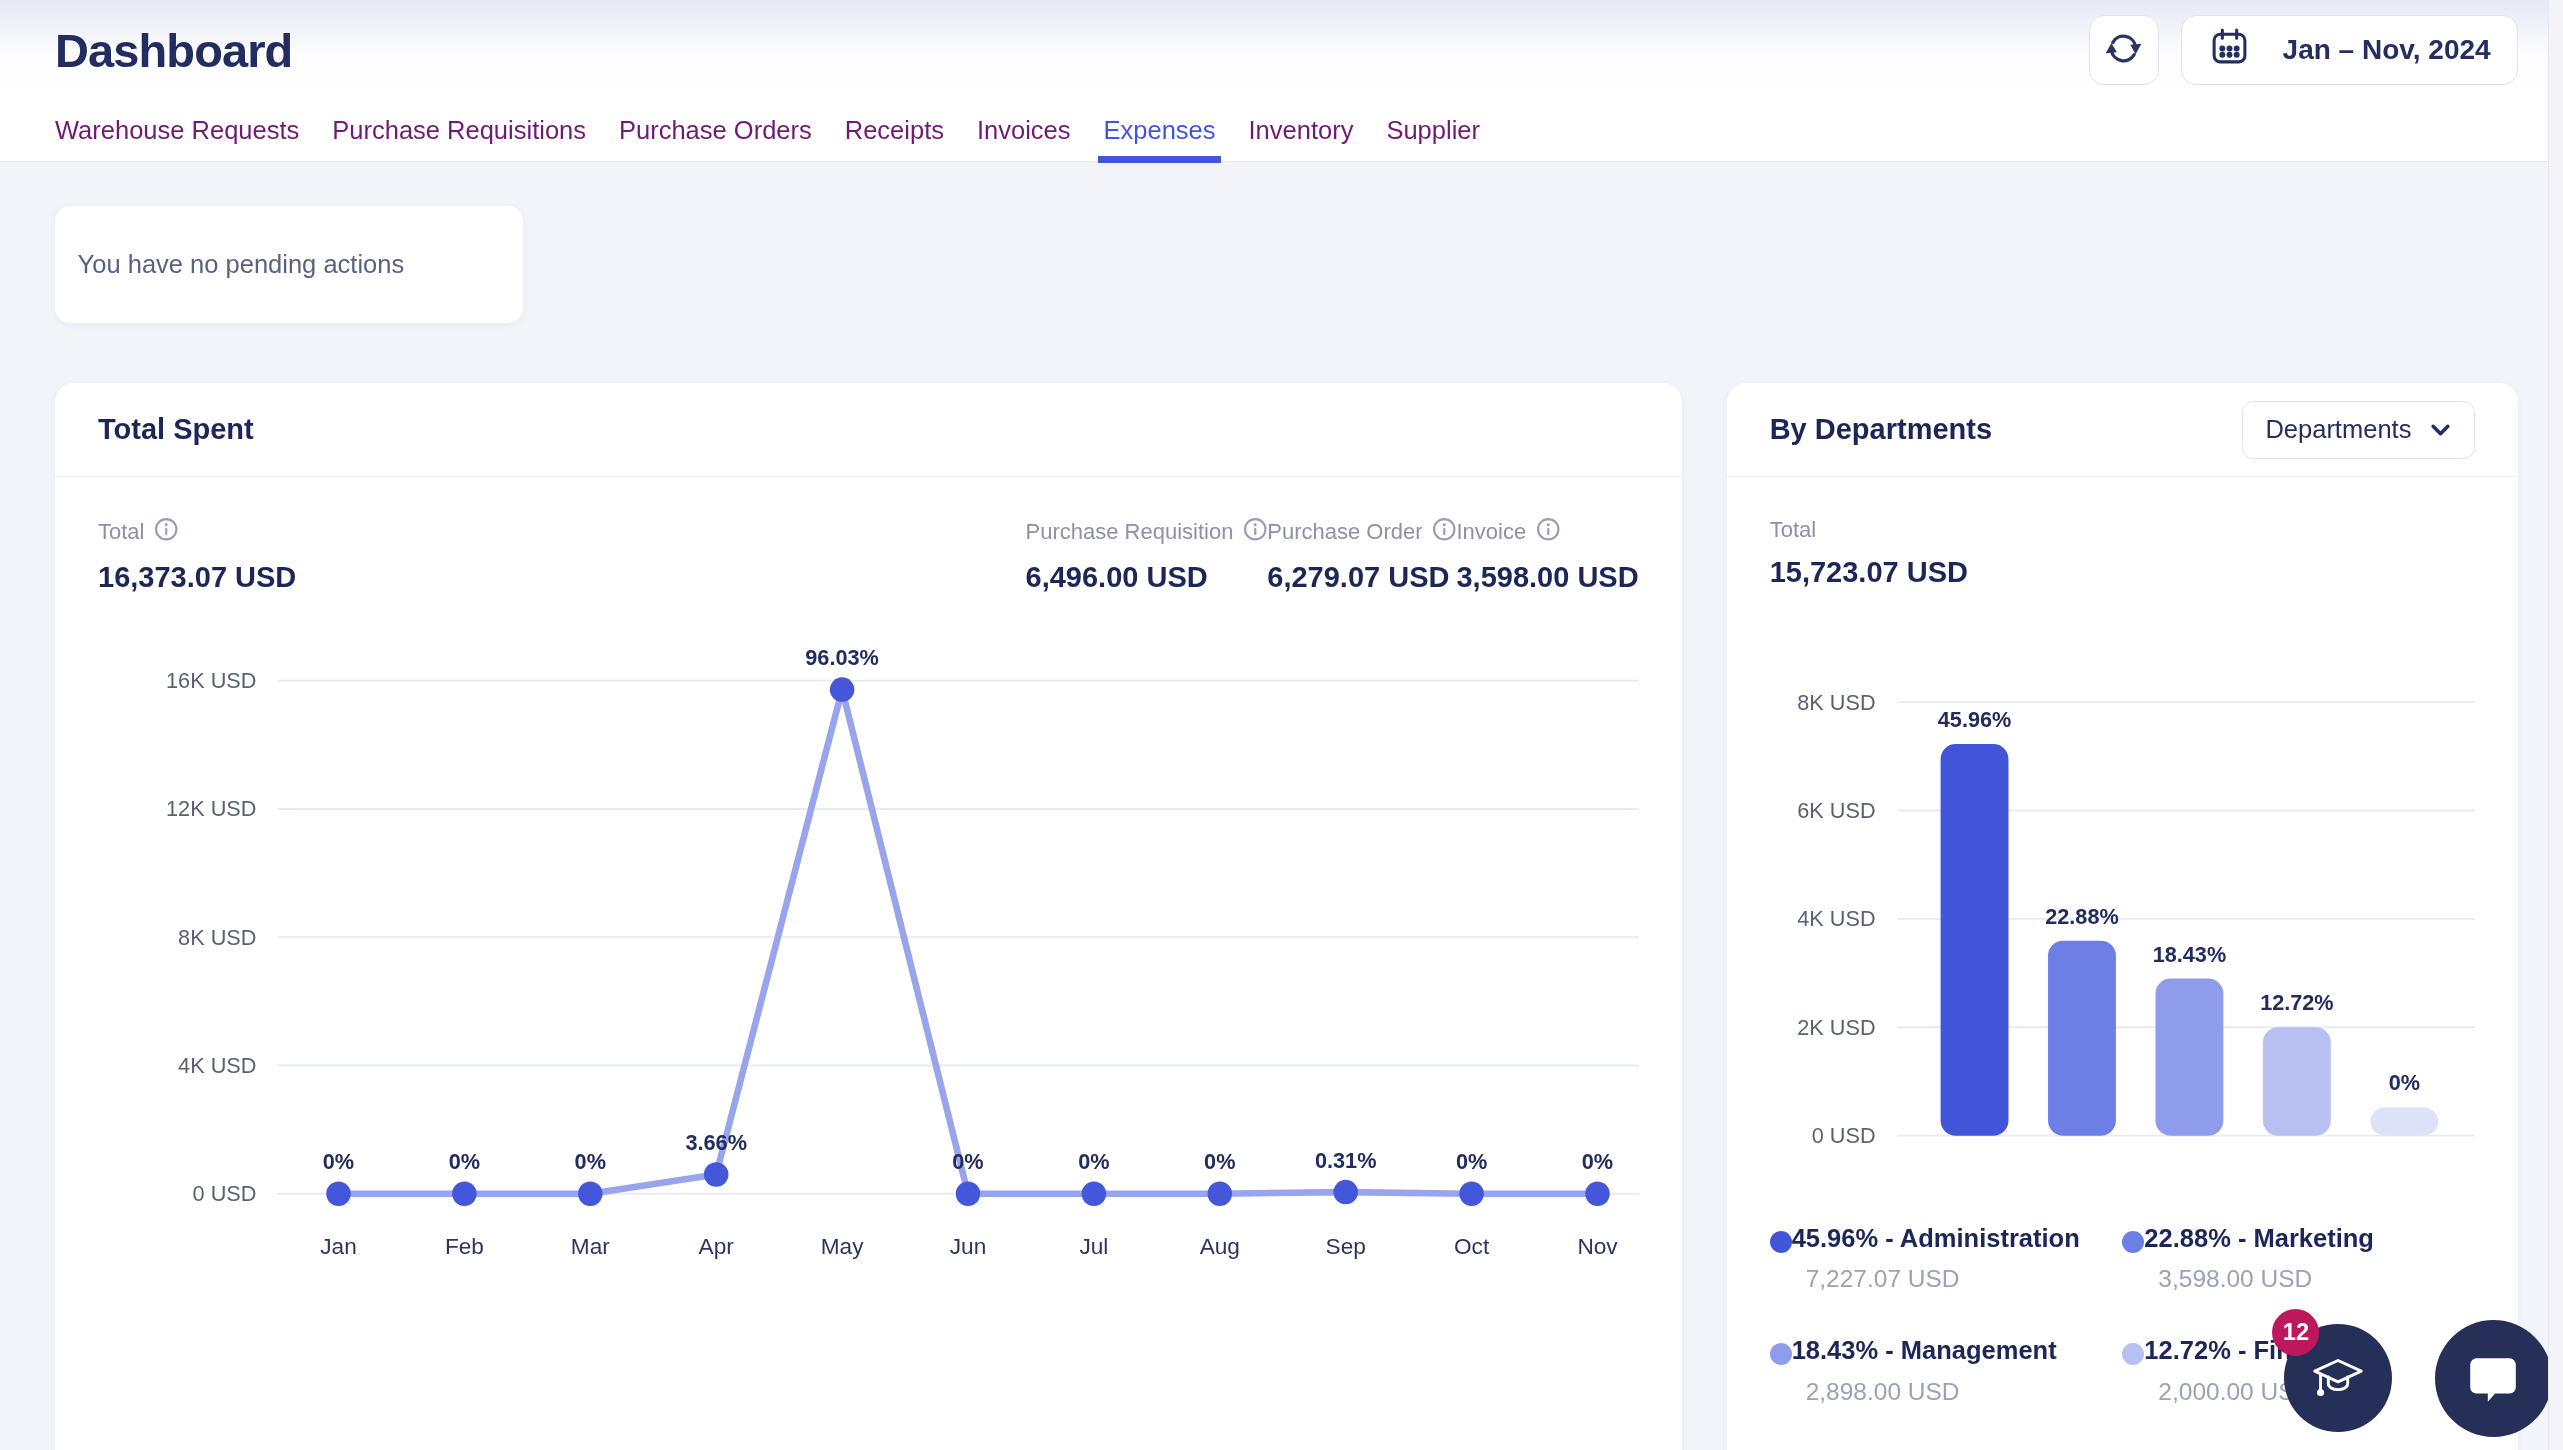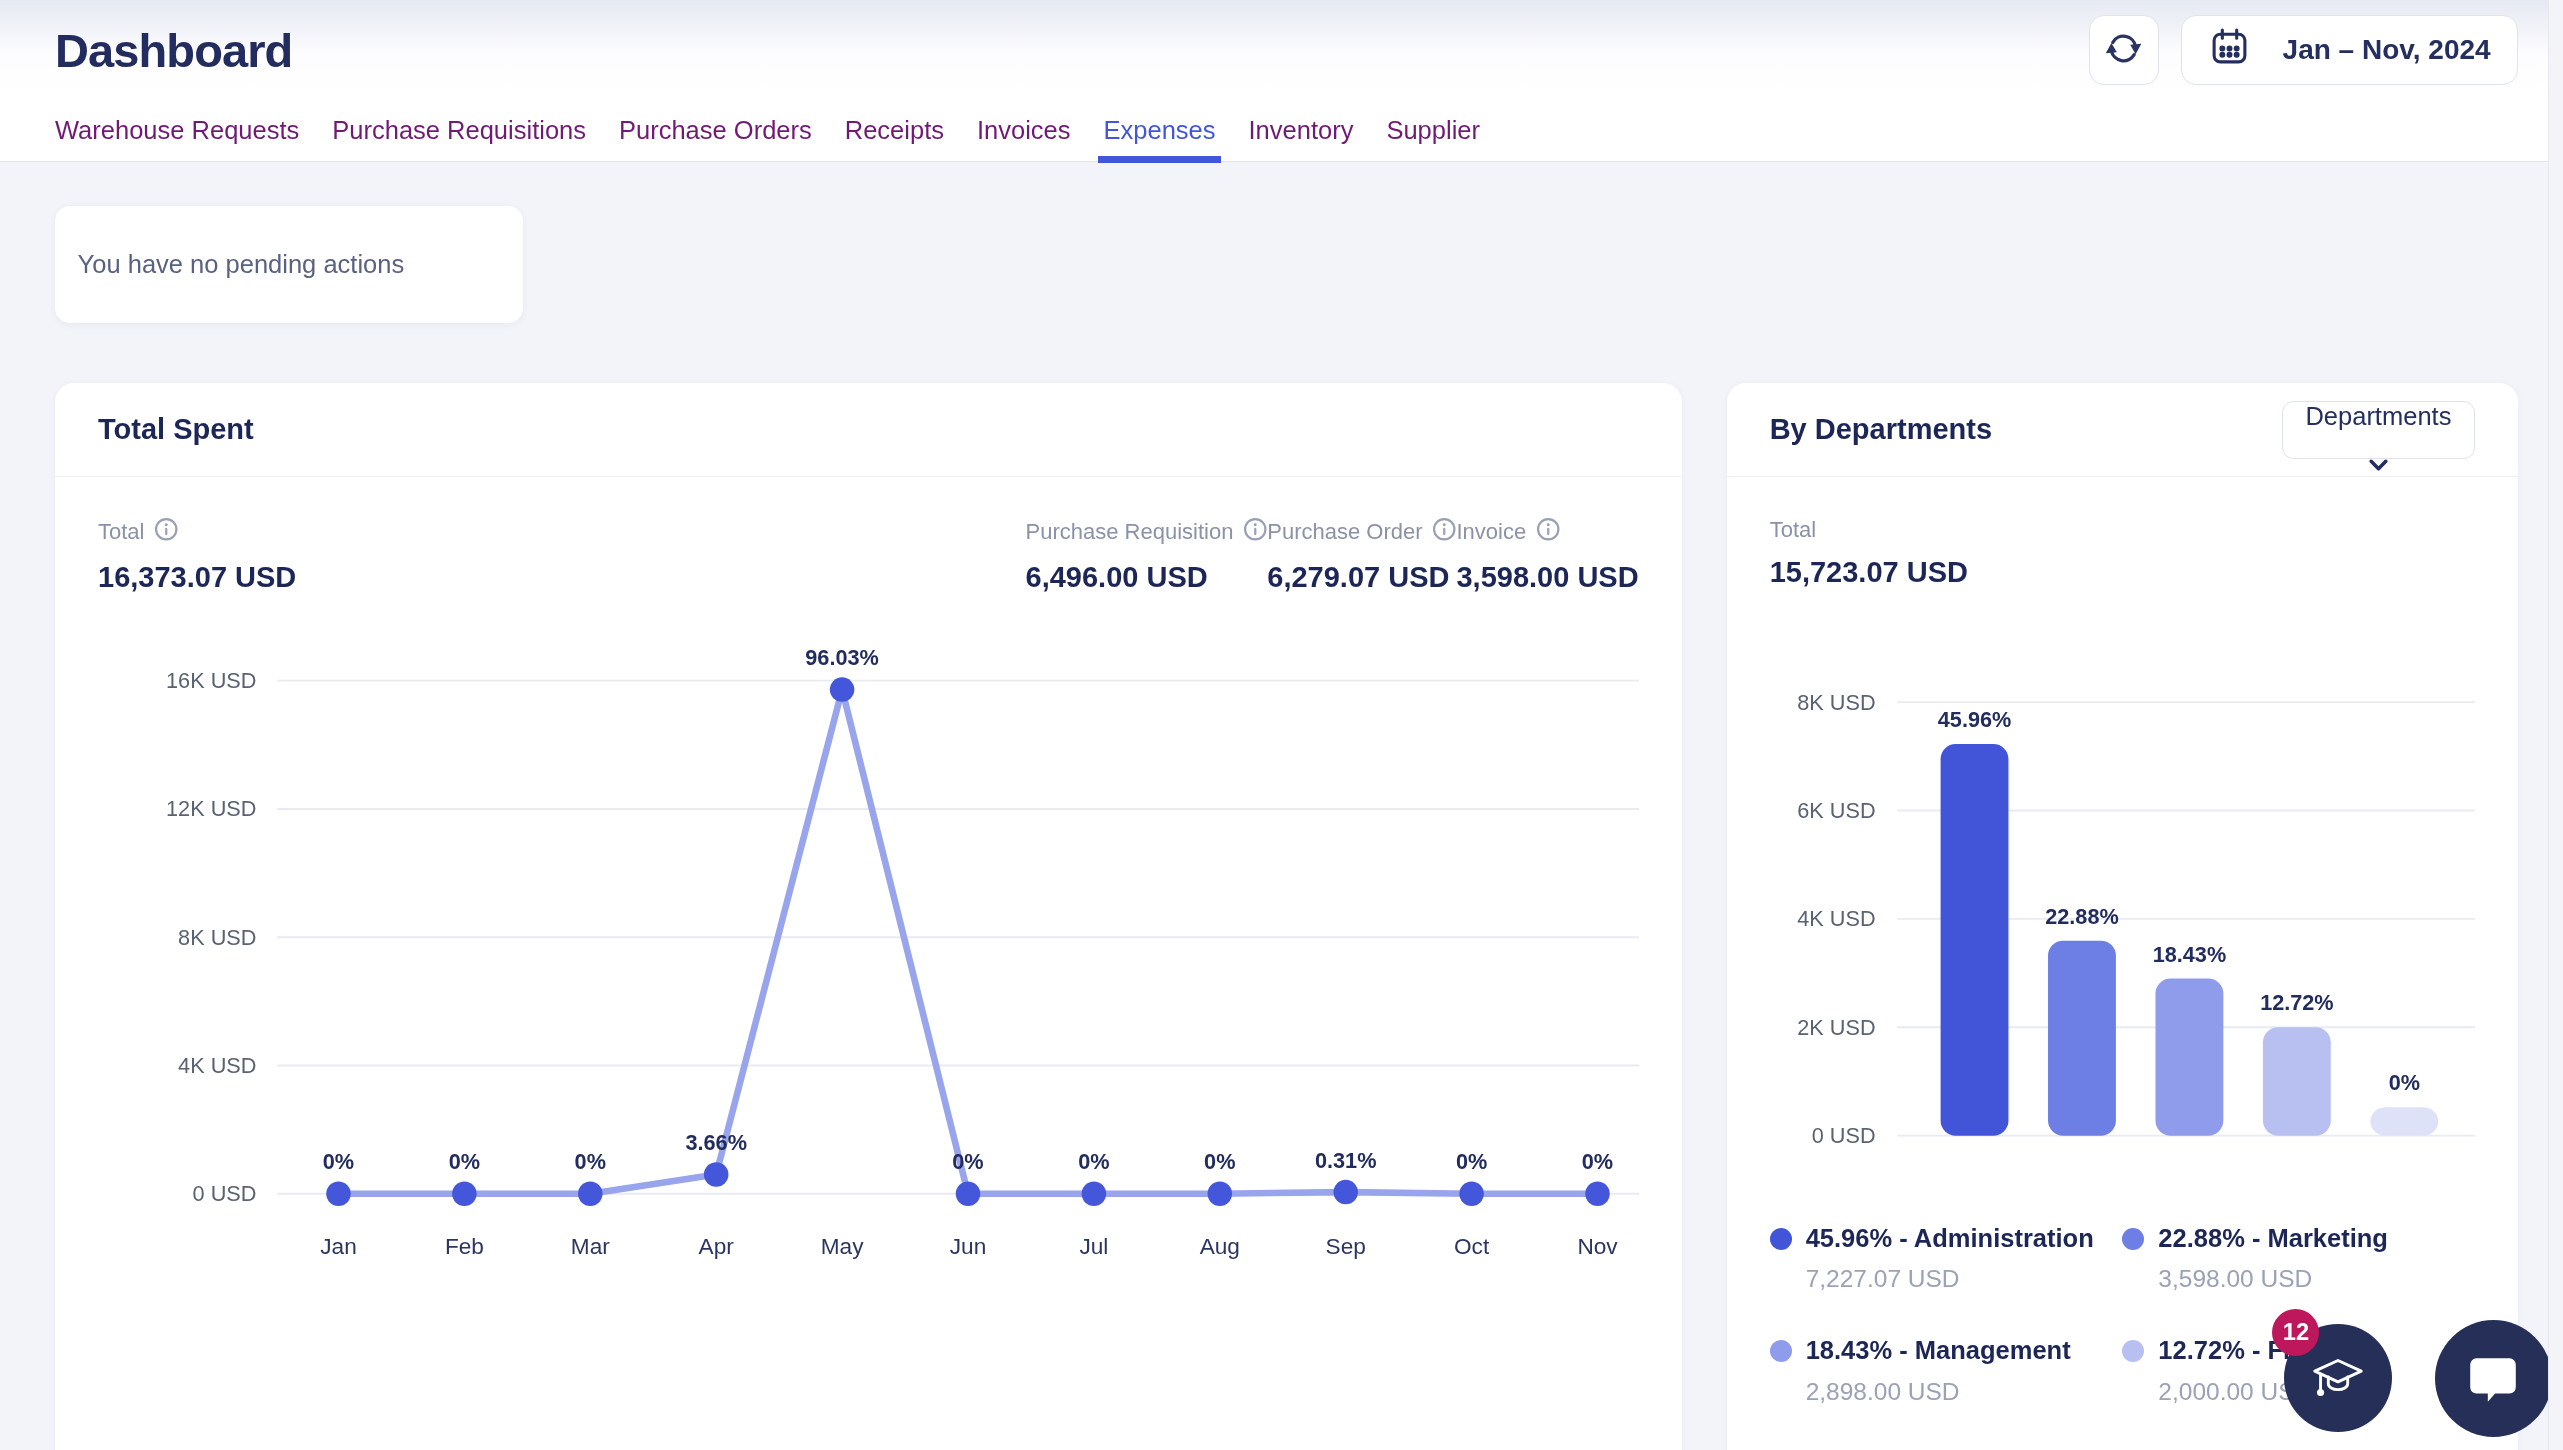--- a/index.html
+++ b/index.html
@@ -62,35 +62,35 @@
   .panel-left  { width: 1628px; }
   .panel-right { width: 792px; }
   .panel-header {
     height: 94px; display: flex; align-items: center; justify-content: space-between;
     padding: 0 43px; border-bottom: 1.9px solid #eef0f6;
   }
   .panel-title { font-size: 29px; font-weight: 700; color: #1d2757; }
   .dropdown-btn {
     height: 58px; background: #fff; border: 1.9px solid #dfe2ef; border-radius: 11.3px;
     display: flex; align-items: center; gap: 19px; padding: 0 22.6px;
-    font-size: 25.5px; color: #242e5f; cursor: pointer; flex-direction: column;
+    font-size: 25.5px; color: #242e5f; cursor: pointer;
   }
   .panel-body { padding: 40px 43px 0; }
   .stats-row { display: flex; justify-content: space-between; align-items: flex-start; }
   .stats-group { display: flex; }
   .stat-label { display: flex; align-items: center; gap: 9.4px; font-size: 22px; color: #8b92a8; }
   .stat-value { margin-top: 13.2px; font-size: 29px; font-weight: 700; color: #1d2757; }
   .chart { display: block; margin-top: 28px; }
   .chart text { font-family: "Liberation Sans", sans-serif; }
   .chart .tick   { fill: #5a6170; font-size: 23px; }
   .chart .dlabel { fill: #222c5e; font-size: 23px; font-weight: 700; }
   .chart .xlabel { fill: #2b3560; font-size: 24px; }
   
   .legend { display: grid; grid-template-columns: 1fr 1fr; row-gap: 43px; margin-top: 41px; }
-  .legend-title { display: flex; align-items: center; gap: 14px; font-size: 25.5px; font-weight: 700; color: #1d2757; }
+  .legend-title { display: flex; align-items: flex-end; font-size: 25.5px; font-weight: 700; color: #1d2757; }
   .legend-dot { width: 22px; height: 22px; border-radius: 50%; flex: 0 0 auto; }
   .legend-amount { margin: 12.3px 0 0 36px; font-size: 24.5px; color: #9ba1b7; }
   
   .fabs { position: absolute; right: 11.3px; bottom: 13.2px; display: flex; align-items: center; gap: 43px; }
   .fab {
     border-radius: 50%; background: #252f58; position: relative;
     display: flex; align-items: center; justify-content: center; cursor: pointer;
   }
   .fab-learn { width: 108px; height: 108px; }
   .fab-chat  { width: 117px; height: 117px; }

